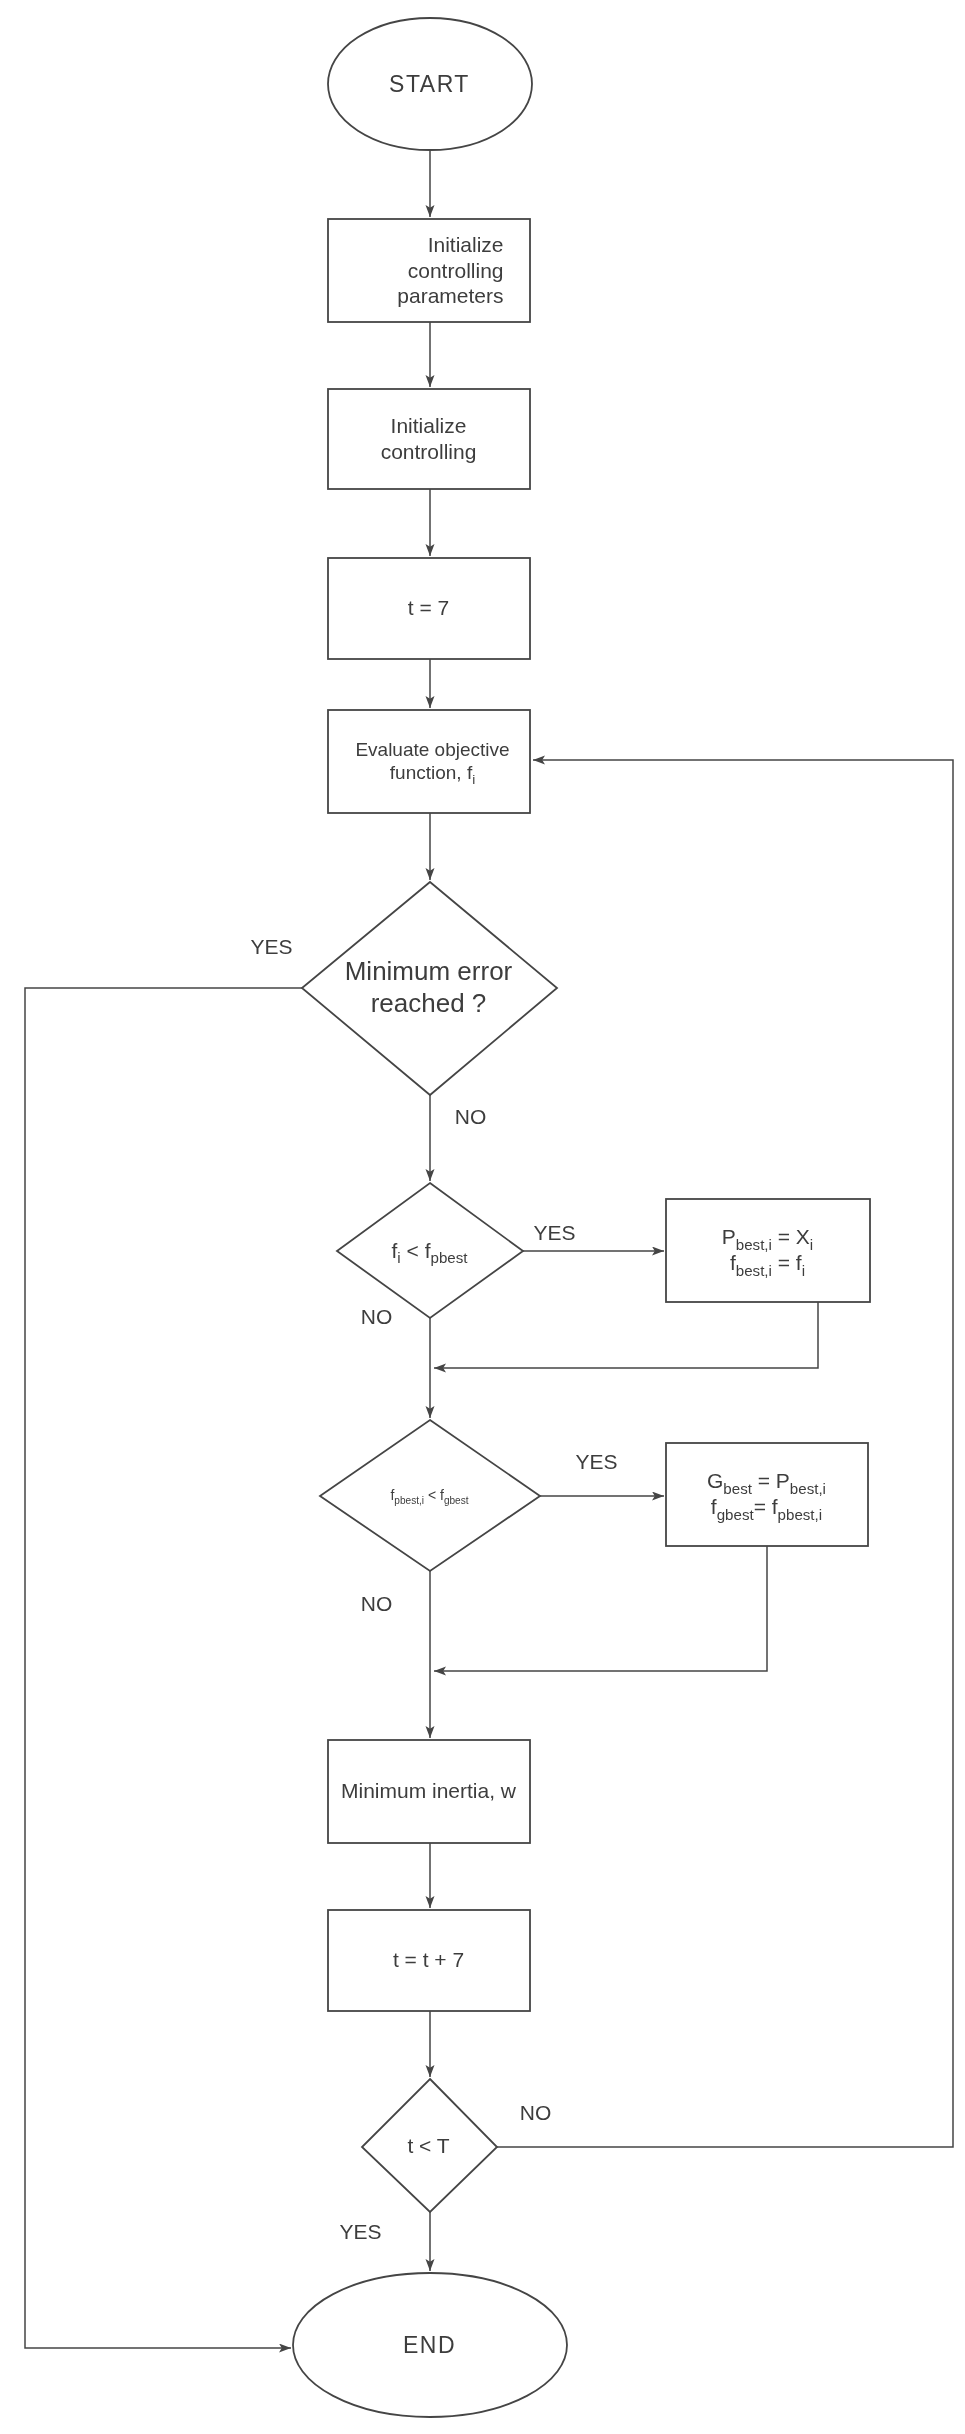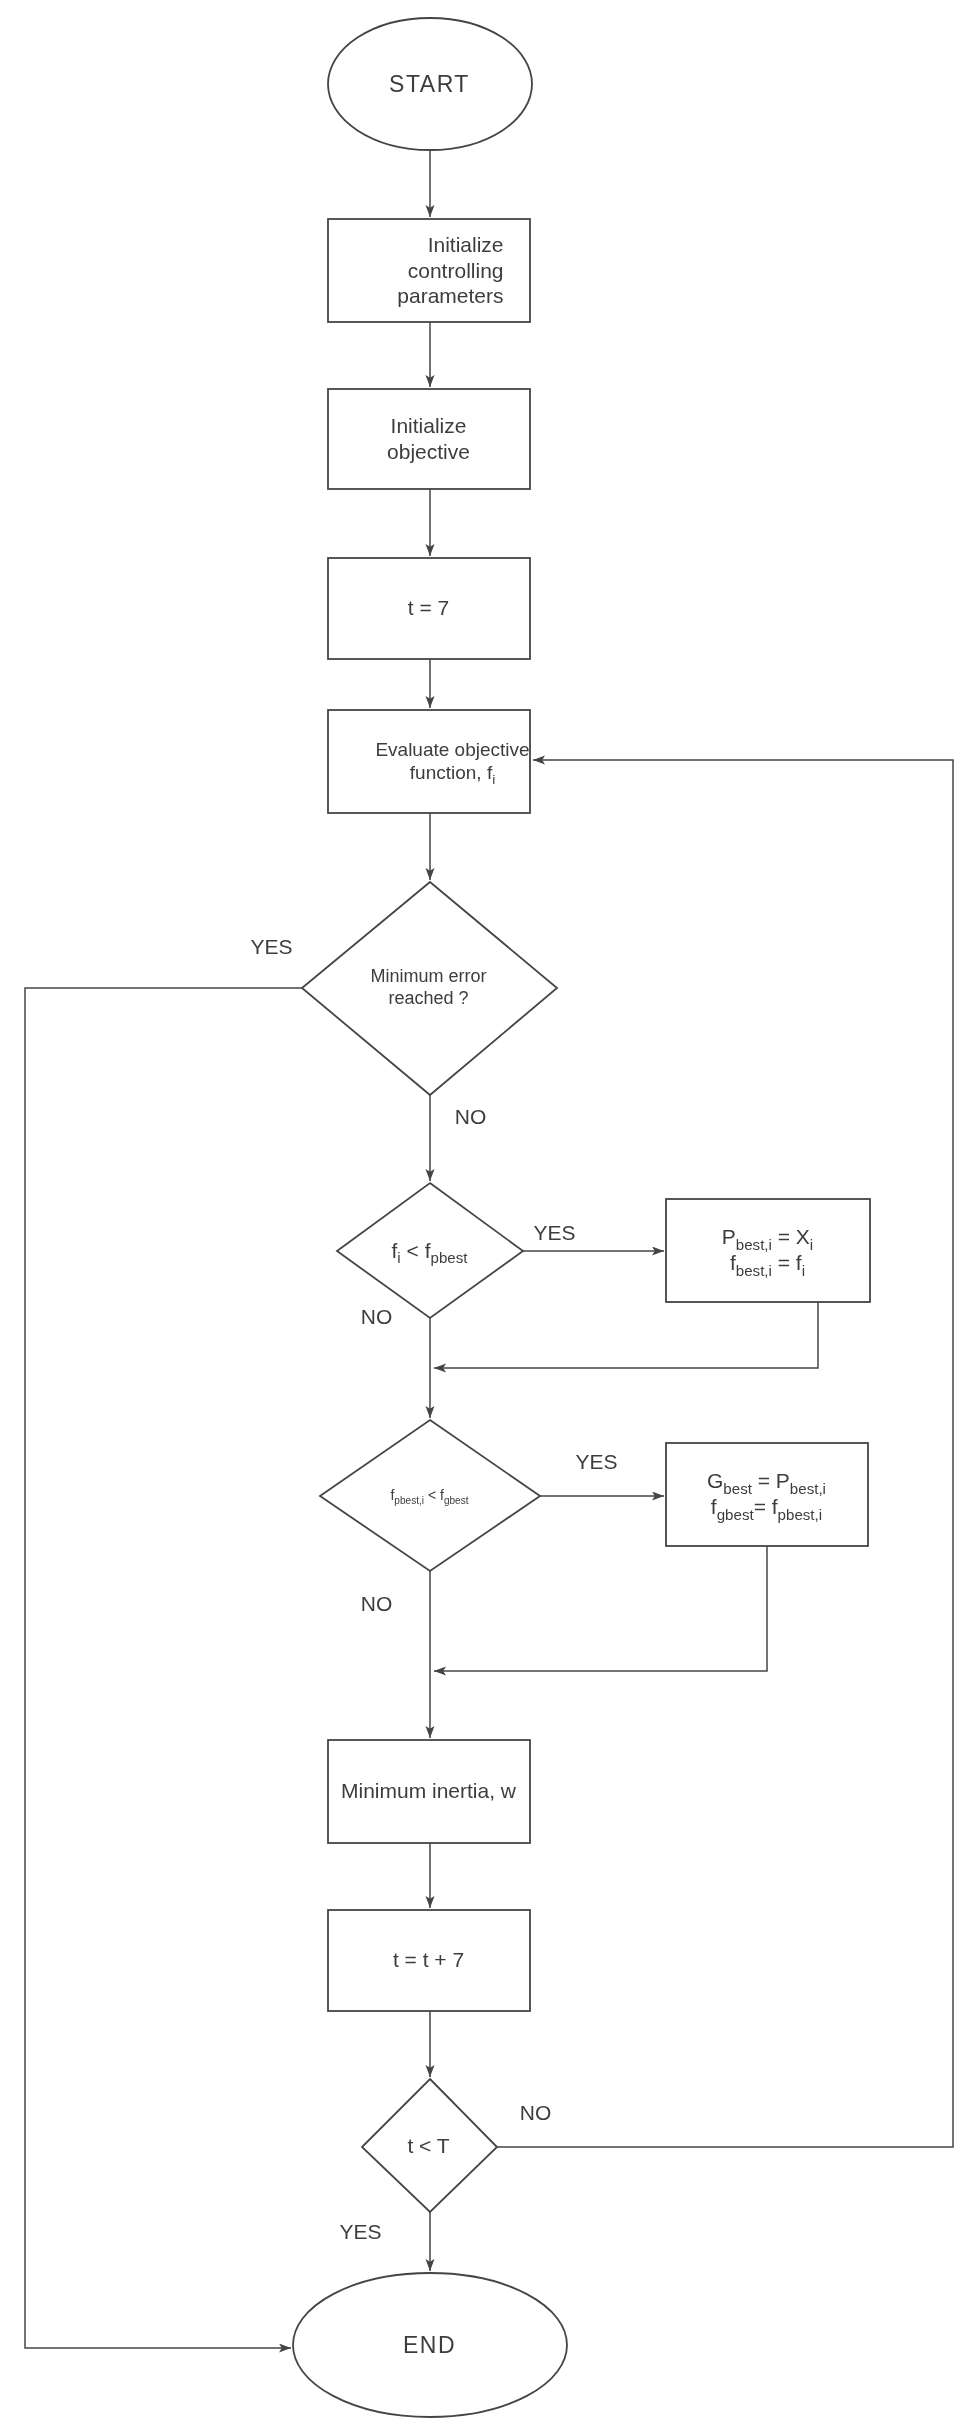--- a/index.html
+++ b/index.html
@@ -26,21 +26,21 @@
     transform:translate(-50%,-50%);
     text-align:center;
     font-size:21px;
     line-height:1.22;
     color:var(--text);
     white-space:normal;
   }
   .nowrap{white-space:nowrap;}
   .big{font-size:23px;letter-spacing:1.5px;}
   .small{font-size:19px;}
-  .d1{font-size:18px;}
+  .d1{font-size:26px;}
   .two-line{display:flex;flex-direction:column;}
   sub{font-size:0.72em;line-height:0;}
 </style>
 </head>
 <body>
 
 <div id="diagram">
 
   <svg id="flow-svg" width="965" height="2434" viewBox="0 0 965 2434" xmlns="http://www.w3.org/2000/svg">
     <defs>
@@ -78,23 +78,23 @@
     <polygon class="shape" points="425,1420 535,1496 425,1571 315,1496"></polygon>
     <rect class="shape" x="661" y="1443" width="202" height="103"></rect>
     <rect class="shape" x="323" y="1740" width="202" height="103"></rect>
     <rect class="shape" x="323" y="1910" width="202" height="101"></rect>
     <polygon class="shape" points="425,2079 492,2147 425,2212 357,2147"></polygon>
     <ellipse class="shape" cx="425" cy="2345" rx="137" ry="72"></ellipse>
   </svg>
 
   <div class="lbl big" style="left:425px;top:84px;">START</div>
   <div class="lbl" style="left:424px;top:270px;width:150px;text-align:right;">Initialize controlling parameters</div>
-  <div class="lbl" style="left:424px;top:439px;width:160px;">Initialize objective</div>
+  <div class="lbl" style="left:424px;top:439px;width:160px;">Initialize controlling</div>
   <div class="lbl" style="left:424px;top:608px;">t = 7</div>
-  <div class="lbl small" style="left:448px;top:761px;width:170px;">Evaluate objective function, f<sub>i</sub></div>
+  <div class="lbl small" style="left:428px;top:761px;width:170px;">Evaluate objective function, f<sub>i</sub></div>
   <div class="lbl d1" style="left:424px;top:988px;width:170px;">Minimum error reached ?</div>
   <div class="lbl nowrap" style="left:425px;top:1251px;">f<sub>i</sub> &lt; f<sub>pbest</sub></div>
 
   <div class="lbl two-line" style="left:763px;top:1250px;">
     <div>P<sub>best,i</sub> = X<sub>i</sub></div>
     <div>f<sub>best,i</sub> = f<sub>i</sub></div>
   </div>
 
   <div class="lbl nowrap small" style="left:425px;top:1496px;font-size:14px;">f<sub>pbest,i</sub> &lt; f<sub>gbest</sub></div>
 

